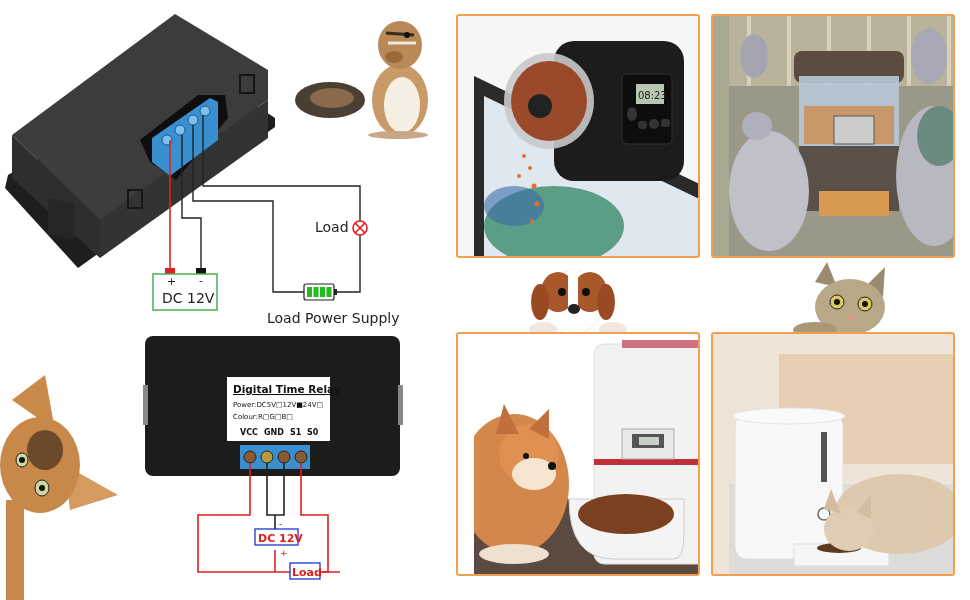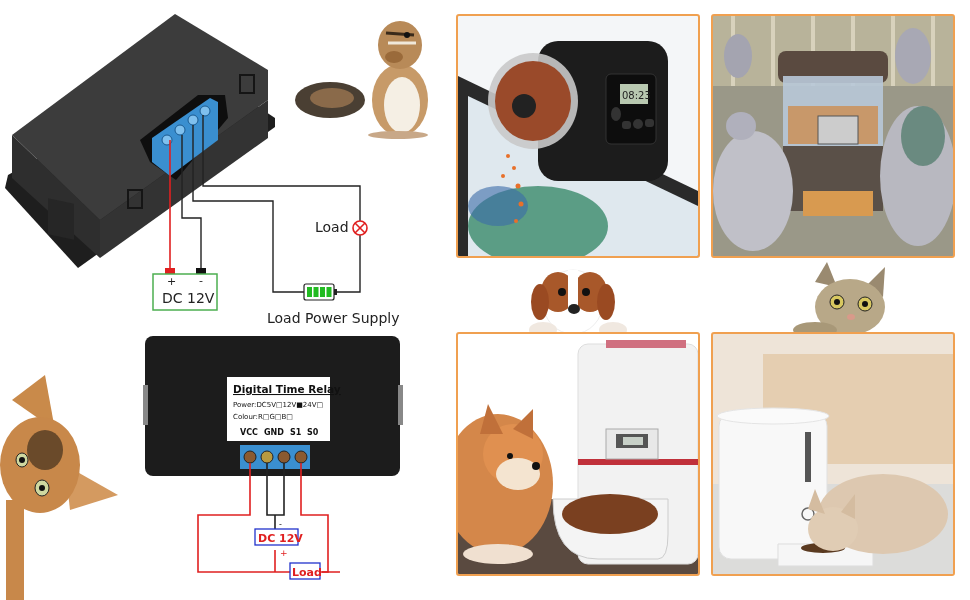--- a/index.html
+++ b/index.html
@@ -1,18 +1,18 @@
 <!DOCTYPE html>
 <html><head>
 <meta charset="utf-8">
 <style>
   html, body { margin:0; padding:0; background:#ffffff; }
   body { width:970px; height:600px; position:relative; overflow:hidden; font-family:"Liberation Sans", sans-serif; }
   .abs { position:absolute; }
-  .frame { position:absolute; border:2px solid #f0a050; border-radius:3px; overflow:hidden; box-sizing:border-box; }
+  .frame { position:absolute; border:2px solid #f0a050; border-radius:3px; overflow:hidden; box-sizing:border-box;padding-left:16px; }
   svg text { font-family:"DejaVu Sans", sans-serif; }
 </style>
 </head>
 <body>
 
 <svg class="abs" style="left:0;top:0" width="450" height="330" viewBox="0 0 450 330">
 
   <polygon points="5,188 78,268 275,127 275,118 200,68 8,175" fill="#1e1e1e"></polygon>
 
   <polygon points="12,135 100,220 100,258 12,178" fill="#2e2e2e"></polygon>

